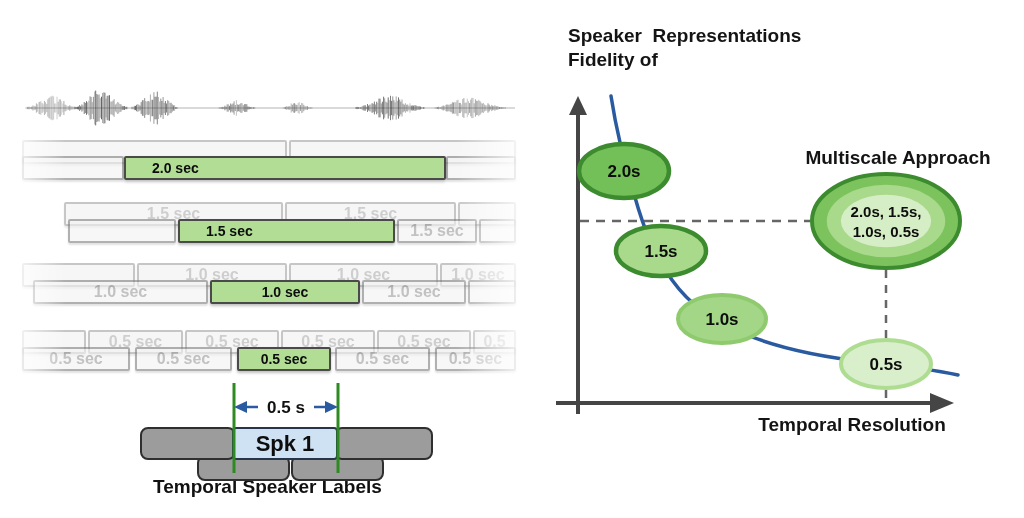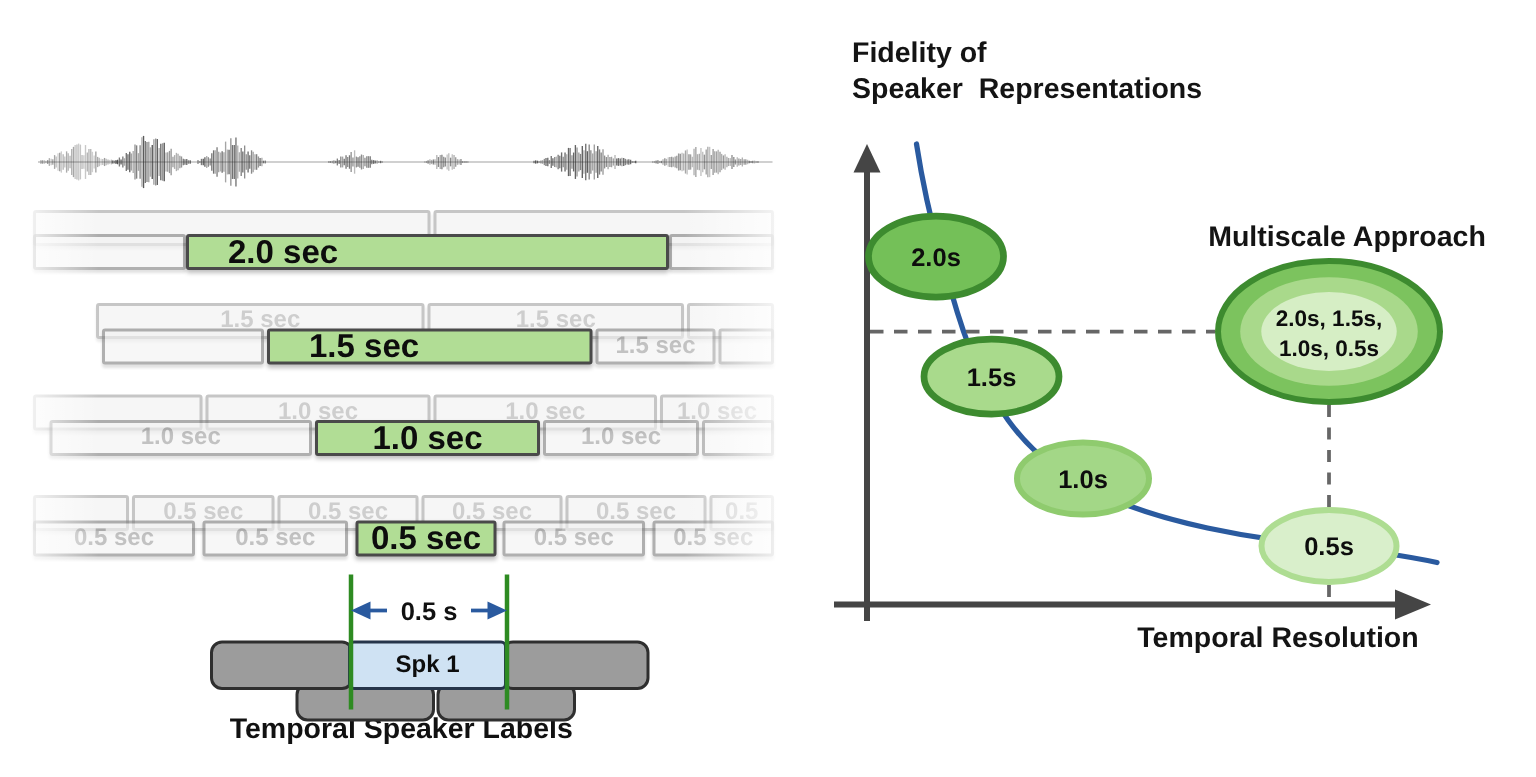--- a/index.html
+++ b/index.html
@@ -9,33 +9,33 @@
   
   .seg{position:absolute;box-sizing:border-box;display:flex;align-items:center;
        justify-content:center;border-radius:2px;overflow:hidden;white-space:nowrap;}
   .seg-back{background:#eeeeee;border:2px solid #8a8a8a;opacity:0.48;
             box-shadow:0 2px 2px rgba(0,0,0,0.18);}
   .seg-front{background:#f2f2f2;border:2px solid #7d7d7d;opacity:0.6;
              box-shadow:0 2px 2px rgba(0,0,0,0.2);}
   .seg-green{background:#b1dd95;border:2.5px solid #4a4a4a;opacity:1;
              box-shadow:0 2px 3px rgba(0,0,0,0.25);z-index:3;}
   .seg-label{font-weight:bold;font-size:16px;color:#9a9a9a;}
-  .seg-label-green{font-size:22px;color:#0d0d0d;}
+  .seg-label-green{font-size:14px;color:#0d0d0d;}
 
   .fadeL{position:absolute;left:0;top:126px;width:66px;height:262px;z-index:4;
          background:linear-gradient(to right, rgba(255,255,255,0.95) 15%, rgba(255,255,255,0));}
   .fadeR{position:absolute;left:456px;top:126px;width:80px;height:262px;z-index:4;
          background:linear-gradient(to left, rgba(255,255,255,0.92) 12%, rgba(255,255,255,0));}
 
   
   .grey-box{position:absolute;box-sizing:border-box;background:#9c9c9c;
             border:2.5px solid #2f2f2f;border-radius:8px;}
   #spk-box{position:absolute;box-sizing:border-box;background:#cfe2f3;
            border:2.5px solid #26354a;border-radius:4px;display:flex;align-items:center;
-           justify-content:center;font-weight:bold;font-size:16px;color:#0d0d0d;z-index:6;}
+           justify-content:center;font-weight:bold;font-size:22px;color:#0d0d0d;z-index:6;}
   #caption{position:absolute;left:150px;top:476px;width:235px;text-align:center;
            font-weight:bold;font-size:19px;color:#111;}
 
   
   #chart-title{position:absolute;left:568px;top:24px;font-weight:bold;font-size:19px;
                line-height:24px;color:#141414;}
   #chart-title div{white-space:pre;}
 
   .svg-abs{position:absolute;pointer-events:none;}
   .axis-label{font-weight:bold;font-size:19px;fill:#141414;text-anchor:middle;}
@@ -462,22 +462,22 @@
       <polygon points="338,407 325,401 325,413" fill="#2a5a9f"></polygon>
       <text class="measure-label" x="286" y="413">0.5 s</text>
     </svg>
 
     <div id="caption">Temporal Speaker Labels</div>
   </div>
 
   <div>
 
     <div id="chart-title">
+      <div>Speaker  Representations</div>
       <div>Fidelity of</div>
-      <div>Speaker  Representations</div>
     </div>
 
     <svg class="svg-abs" style="left:540px;top:85px;" width="484" height="365" viewBox="540 85 484 365">
 
       <path d="M 611,96 C 617,135 625,165 634,194 C 645,233 655,256 672,280
                C 690,305 712,320 742,333 C 780,349 830,358 868,362
                C 905,366 935,370 958,375" fill="none" stroke="#2a5a9f" stroke-width="3.5" stroke-linecap="round"></path>
 
       <line x1="580" y1="221" x2="810" y2="221" stroke="#666" stroke-width="2.5" stroke-dasharray="9 7"></line>
       <line x1="886" y1="270" x2="886" y2="400" stroke="#666" stroke-width="2.5" stroke-dasharray="8 7"></line>

